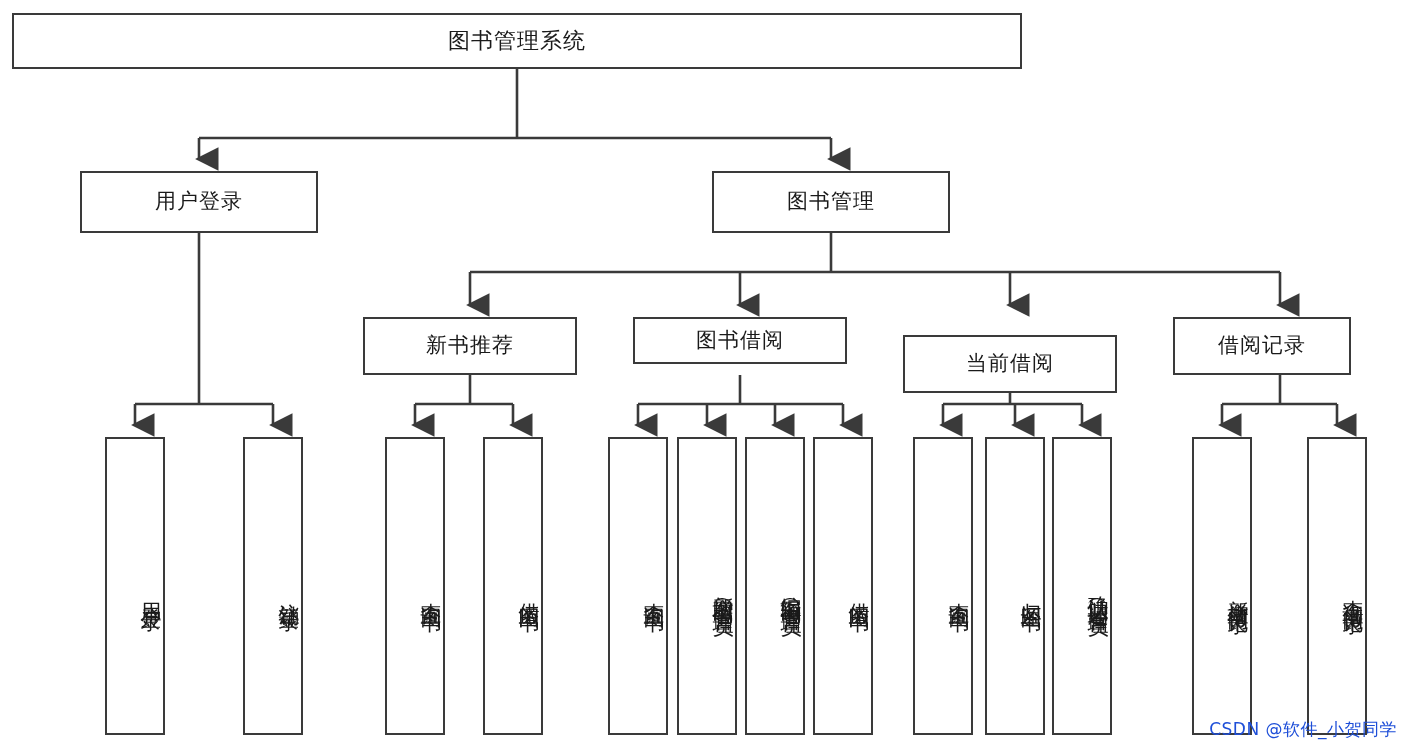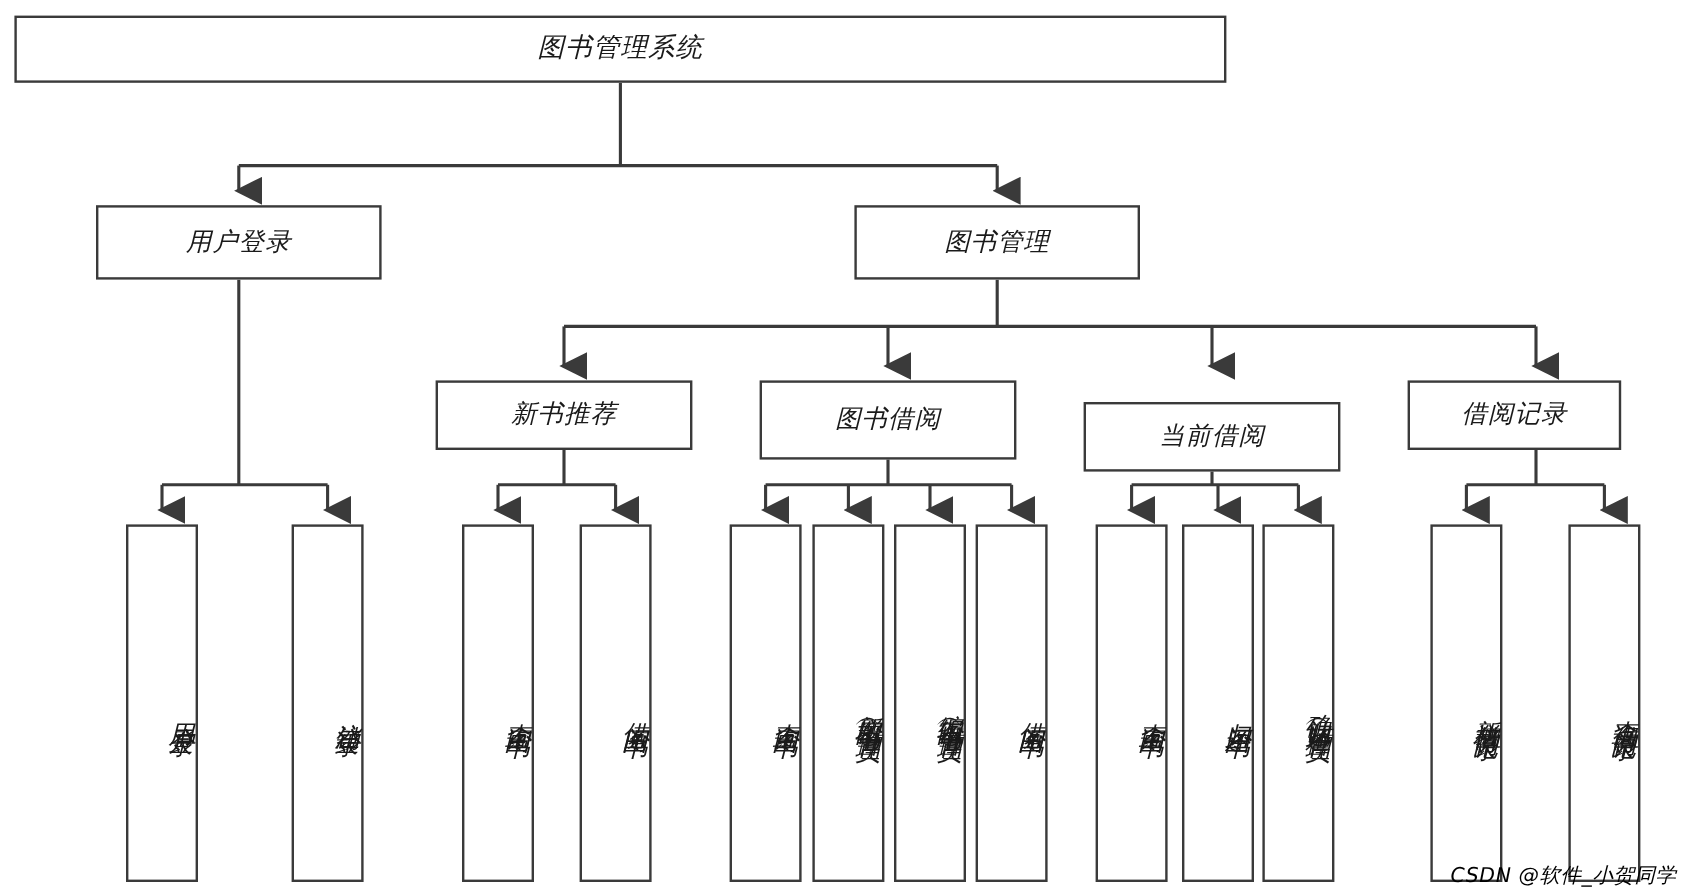--- a/index.html
+++ b/index.html
@@ -10,21 +10,20 @@
   }
   body {
     font-family: "DejaVu Sans", "Liberation Sans", sans-serif;
   }
   #canvas {
     position: relative;
     width: 1405px;
     height: 747px;
     background: #ffffff;
     overflow: hidden;
-    font-style: italic;
   }
   #wires {
     position: absolute;
     left: 0;
     top: 0;
     width: 1405px;
     height: 747px;
     pointer-events: none;
   }
   .node {
@@ -59,21 +58,21 @@
     display: block;
   }
   .node.root {
     font-size: 22px;
   }
   .watermark {
     position: absolute;
     right: 8px;
     bottom: 6px;
     font-size: 17px;
-    color: #000000;
+    color: #1d4ed8;
     letter-spacing: 0.5px;
     z-index: 3;
     white-space: nowrap;
     margin-left: 17px;
   }
 </style>
 </head>
 <body>
 
 <div id="canvas">
@@ -127,21 +126,21 @@
       <path d="M 1337 404 L 1337 425" marker-end="url(#arrow)"></path>
     </g>
   </svg>
 
   <div class="node horiz root" style="left: 12px; top: 13px; width: 1010px; height: 56px;">图书管理系统</div>
 
   <div class="node horiz" style="left: 80px; top: 171px; width: 238px; height: 62px;">用户登录</div>
   <div class="node horiz" style="left: 712px; top: 171px; width: 238px; height: 62px;">图书管理</div>
 
   <div class="node horiz" style="left: 363px; top: 317px; width: 214px; height: 58px;">新书推荐</div>
-  <div class="node horiz" style="left: 633px; top: 317px; width: 214px; height: 66px;">图书借阅</div>
+  <div class="node horiz" style="left: 633px; top: 317px; width: 214px; height: 47px;">图书借阅</div>
   <div class="node horiz" style="left: 903px; top: 317px; width: 214px; height: 58px; margin-top: 18px;">当前借阅</div>
   <div class="node horiz" style="left: 1173px; top: 317px; width: 178px; height: 58px;">借阅记录</div>
 
   <div class="node vert" style="left: 105px; top: 437px; width: 60px; height: 298px;">
       <span>用户登录</span>
     </div>
   <div class="node vert" style="left: 243px; top: 437px; width: 60px; height: 298px;">
       <span>注销登录</span>
     </div>
   <div class="node vert" style="left: 385px; top: 437px; width: 60px; height: 298px;">

